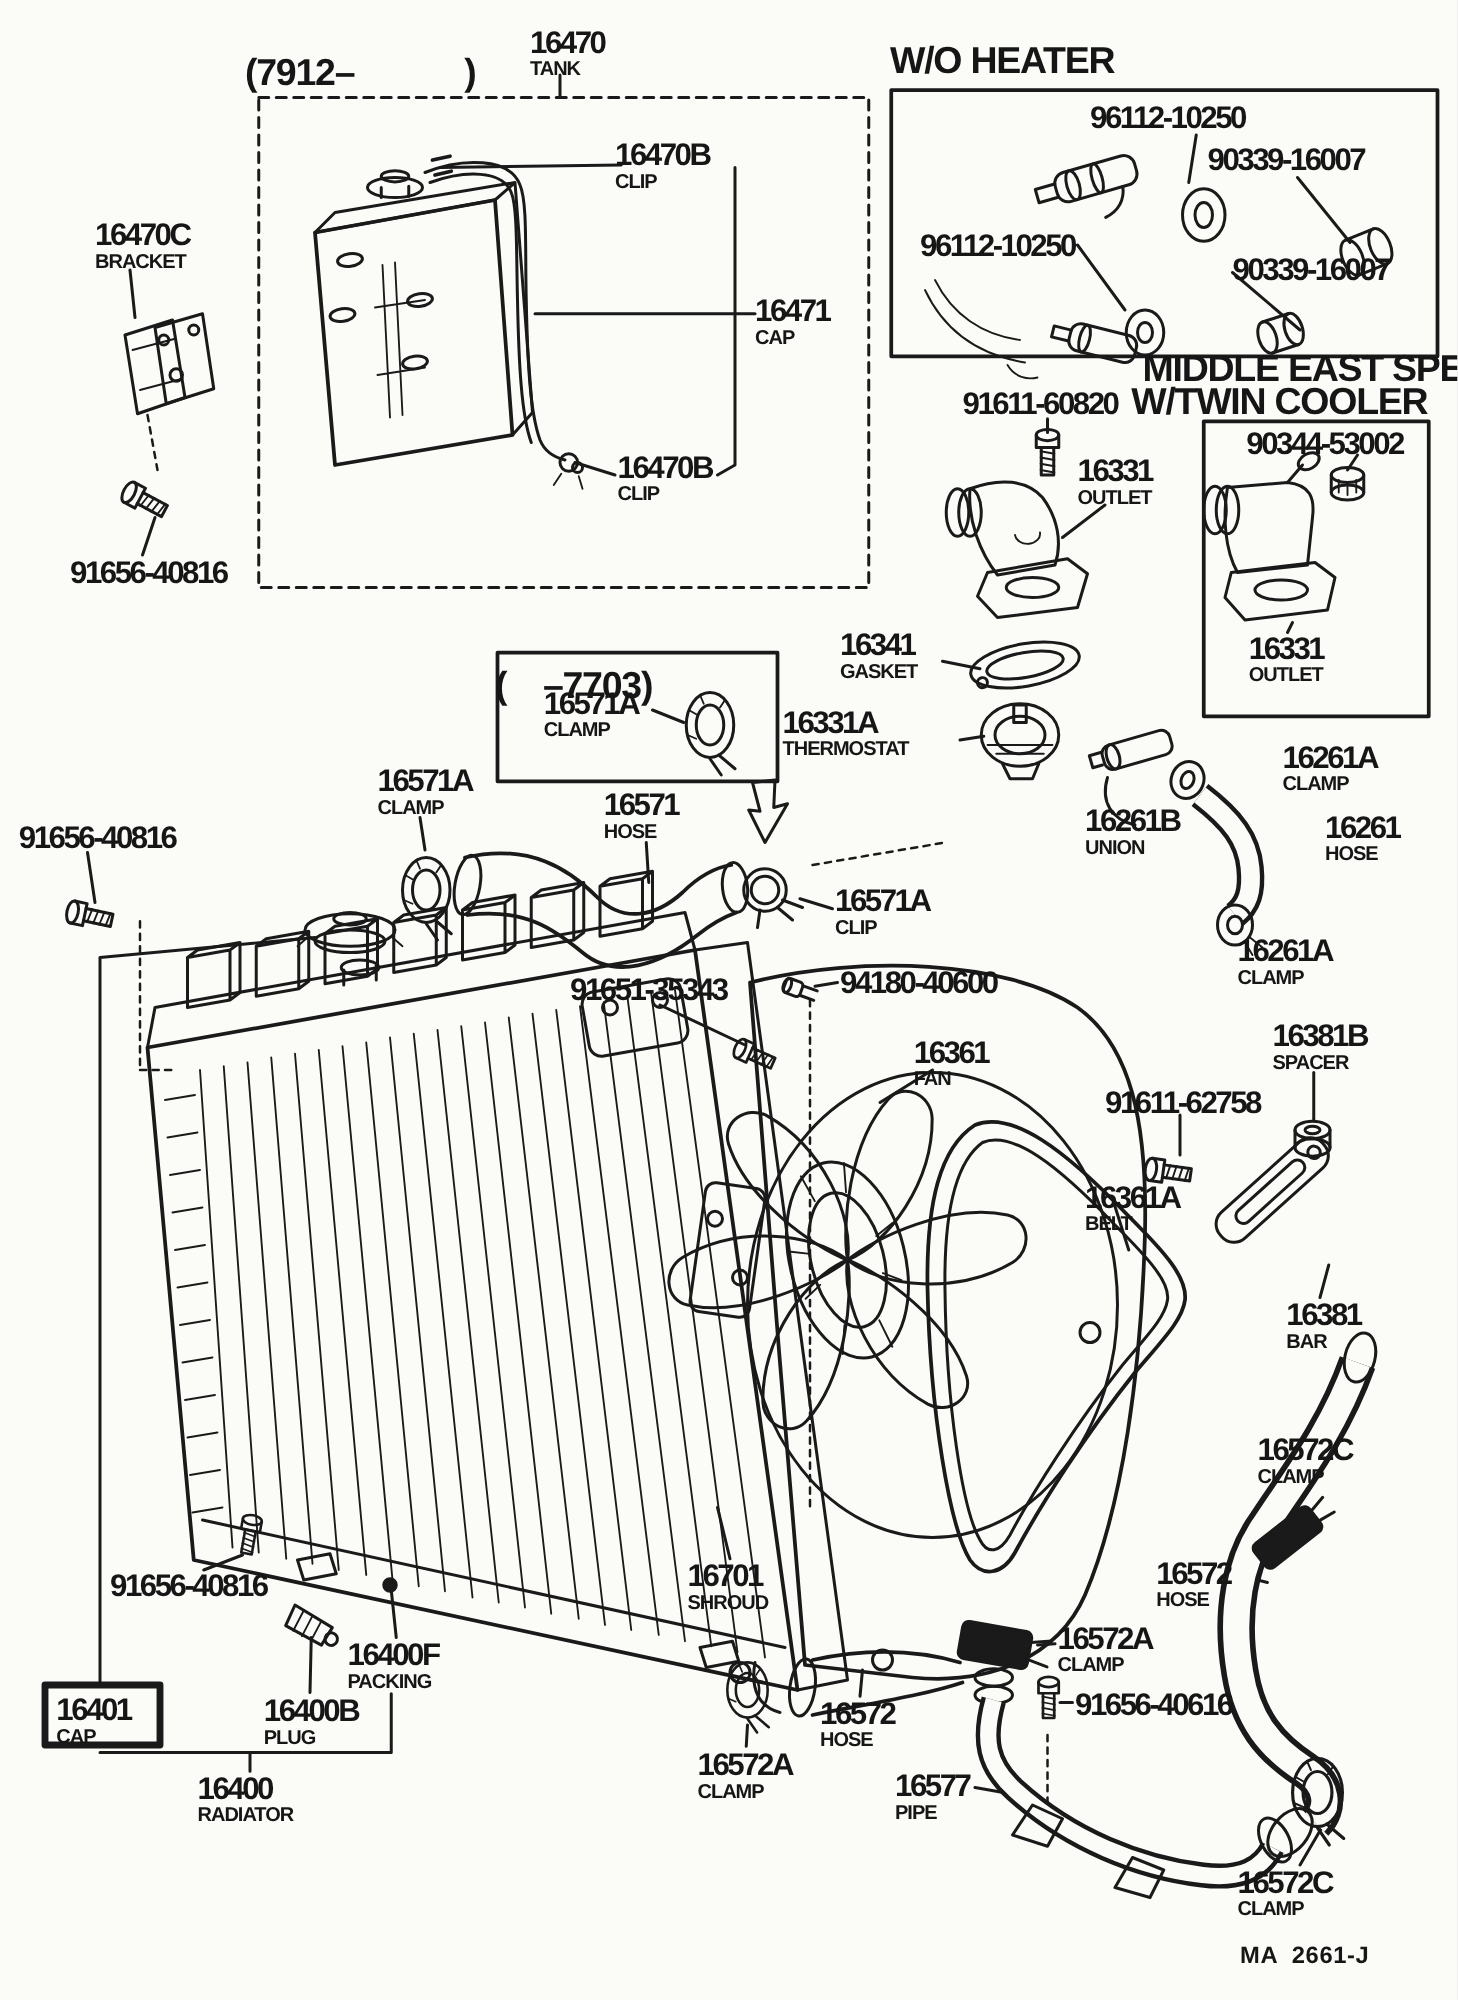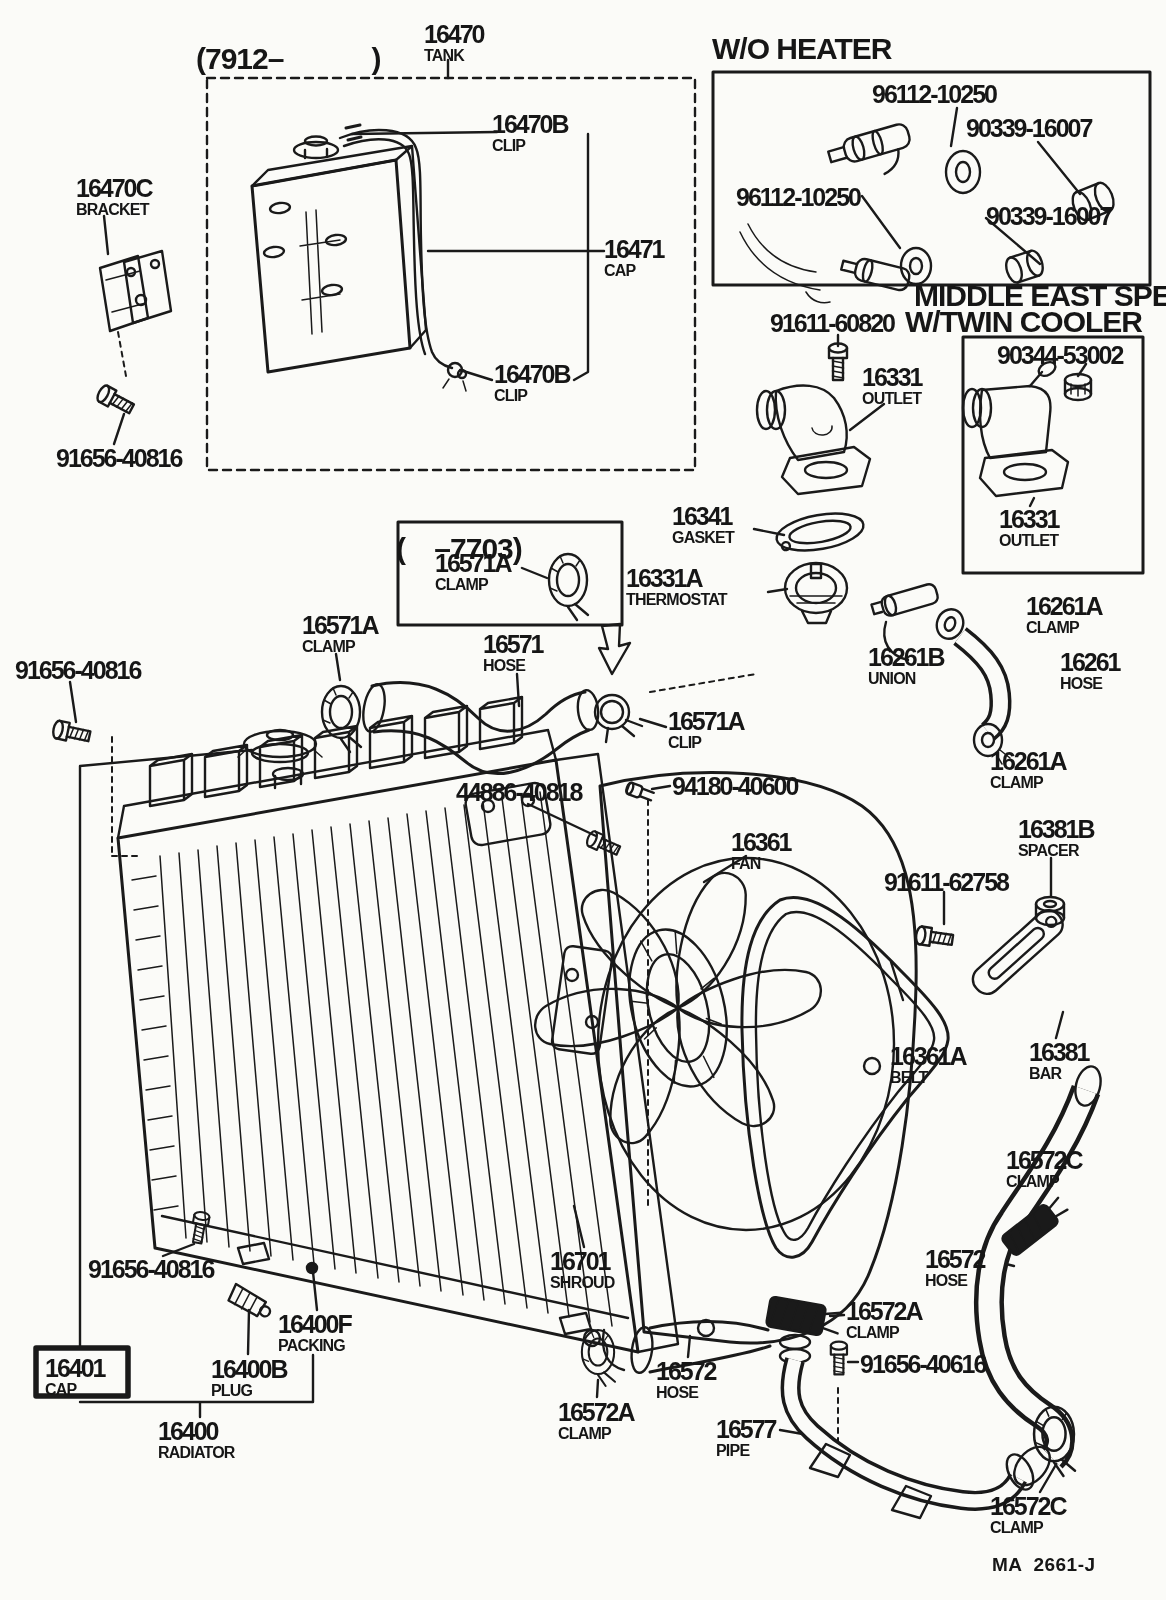--- a/index.html
+++ b/index.html
@@ -384,26 +384,26 @@
       <div class="lbl part" style="left: 672px; top: 504px;"><span class="num">16341</span><span class="desc">GASKET</span></div>
       <div class="lbl part" style="left: 626px; top: 566px;"><span class="num">16331A</span><span class="desc">THERMOSTAT</span></div>
       <div class="lbl part" style="left: 1026px; top: 594px;"><span class="num">16261A</span><span class="desc">CLAMP</span></div>
       <div class="lbl part" style="left: 868px; top: 645px;"><span class="num">16261B</span><span class="desc">UNION</span></div>
       <div class="lbl part" style="left: 1060px; top: 650px;"><span class="num">16261</span><span class="desc">HOSE</span></div>
       <div class="lbl part" style="left: 990px; top: 749px;"><span class="num">16261A</span><span class="desc">CLAMP</span></div>
       <div class="lbl part" style="left: 302px; top: 613px;"><span class="num">16571A</span><span class="desc">CLAMP</span></div>
       <div class="lbl part" style="left: 483px; top: 632px;"><span class="num">16571</span><span class="desc">HOSE</span></div>
       <div class="lbl part" style="left: 668px; top: 709px;"><span class="num">16571A</span><span class="desc">CLIP</span></div>
       <div class="lbl part" style="left: 15px; top: 658px;"><span class="num">91656-40816</span></div>
-      <div class="lbl part" style="left: 456px; top: 780px;"><span class="num">44886-40818</span></div>
+      <div class="lbl part" style="left: 456px; top: 780px;"><span class="num">91651-35343</span></div>
       <div class="lbl part" style="left: 672px; top: 774px;"><span class="num">94180-40600</span></div>
       <div class="lbl part" style="left: 731px; top: 830px;"><span class="num">16361</span><span class="desc">FAN</span></div>
       <div class="lbl part" style="left: 1018px; top: 817px;"><span class="num">16381B</span><span class="desc">SPACER</span></div>
       <div class="lbl part" style="left: 884px; top: 870px;"><span class="num">91611-62758</span></div>
-      <div class="lbl part" style="left: 868px; top: 1044px; margin-left: 22px;"><span class="num">16361A</span><span class="desc">BELT</span></div>
+      <div class="lbl part" style="left: 868px; top: 946px;"><span class="num">16361A</span><span class="desc">BELT</span></div>
       <div class="lbl part" style="left: 1029px; top: 1040px;"><span class="num">16381</span><span class="desc">BAR</span></div>
       <div class="lbl part" style="left: 1006px; top: 1148px;"><span class="num">16572C</span><span class="desc">CLAMP</span></div>
       <div class="lbl part" style="left: 550px; top: 1249px;"><span class="num">16701</span><span class="desc">SHROUD</span></div>
       <div class="lbl part" style="left: 925px; top: 1247px;"><span class="num">16572</span><span class="desc">HOSE</span></div>
       <div class="lbl part" style="left: 846px; top: 1299px;"><span class="num">16572A</span><span class="desc">CLAMP</span></div>
       <div class="lbl part" style="left: 860px; top: 1352px; text-align: center;"><span class="num">91656-40616</span></div>
       <div class="lbl part" style="left: 656px; top: 1359px;"><span class="num">16572</span><span class="desc">HOSE</span></div>
       <div class="lbl part" style="left: 558px; top: 1400px;"><span class="num">16572A</span><span class="desc">CLAMP</span></div>
       <div class="lbl part" style="left: 278px; top: 1312px;"><span class="num">16400F</span><span class="desc">PACKING</span></div>
       <div class="lbl part" style="left: 88px; top: 1257px;"><span class="num">91656-40816</span></div>

